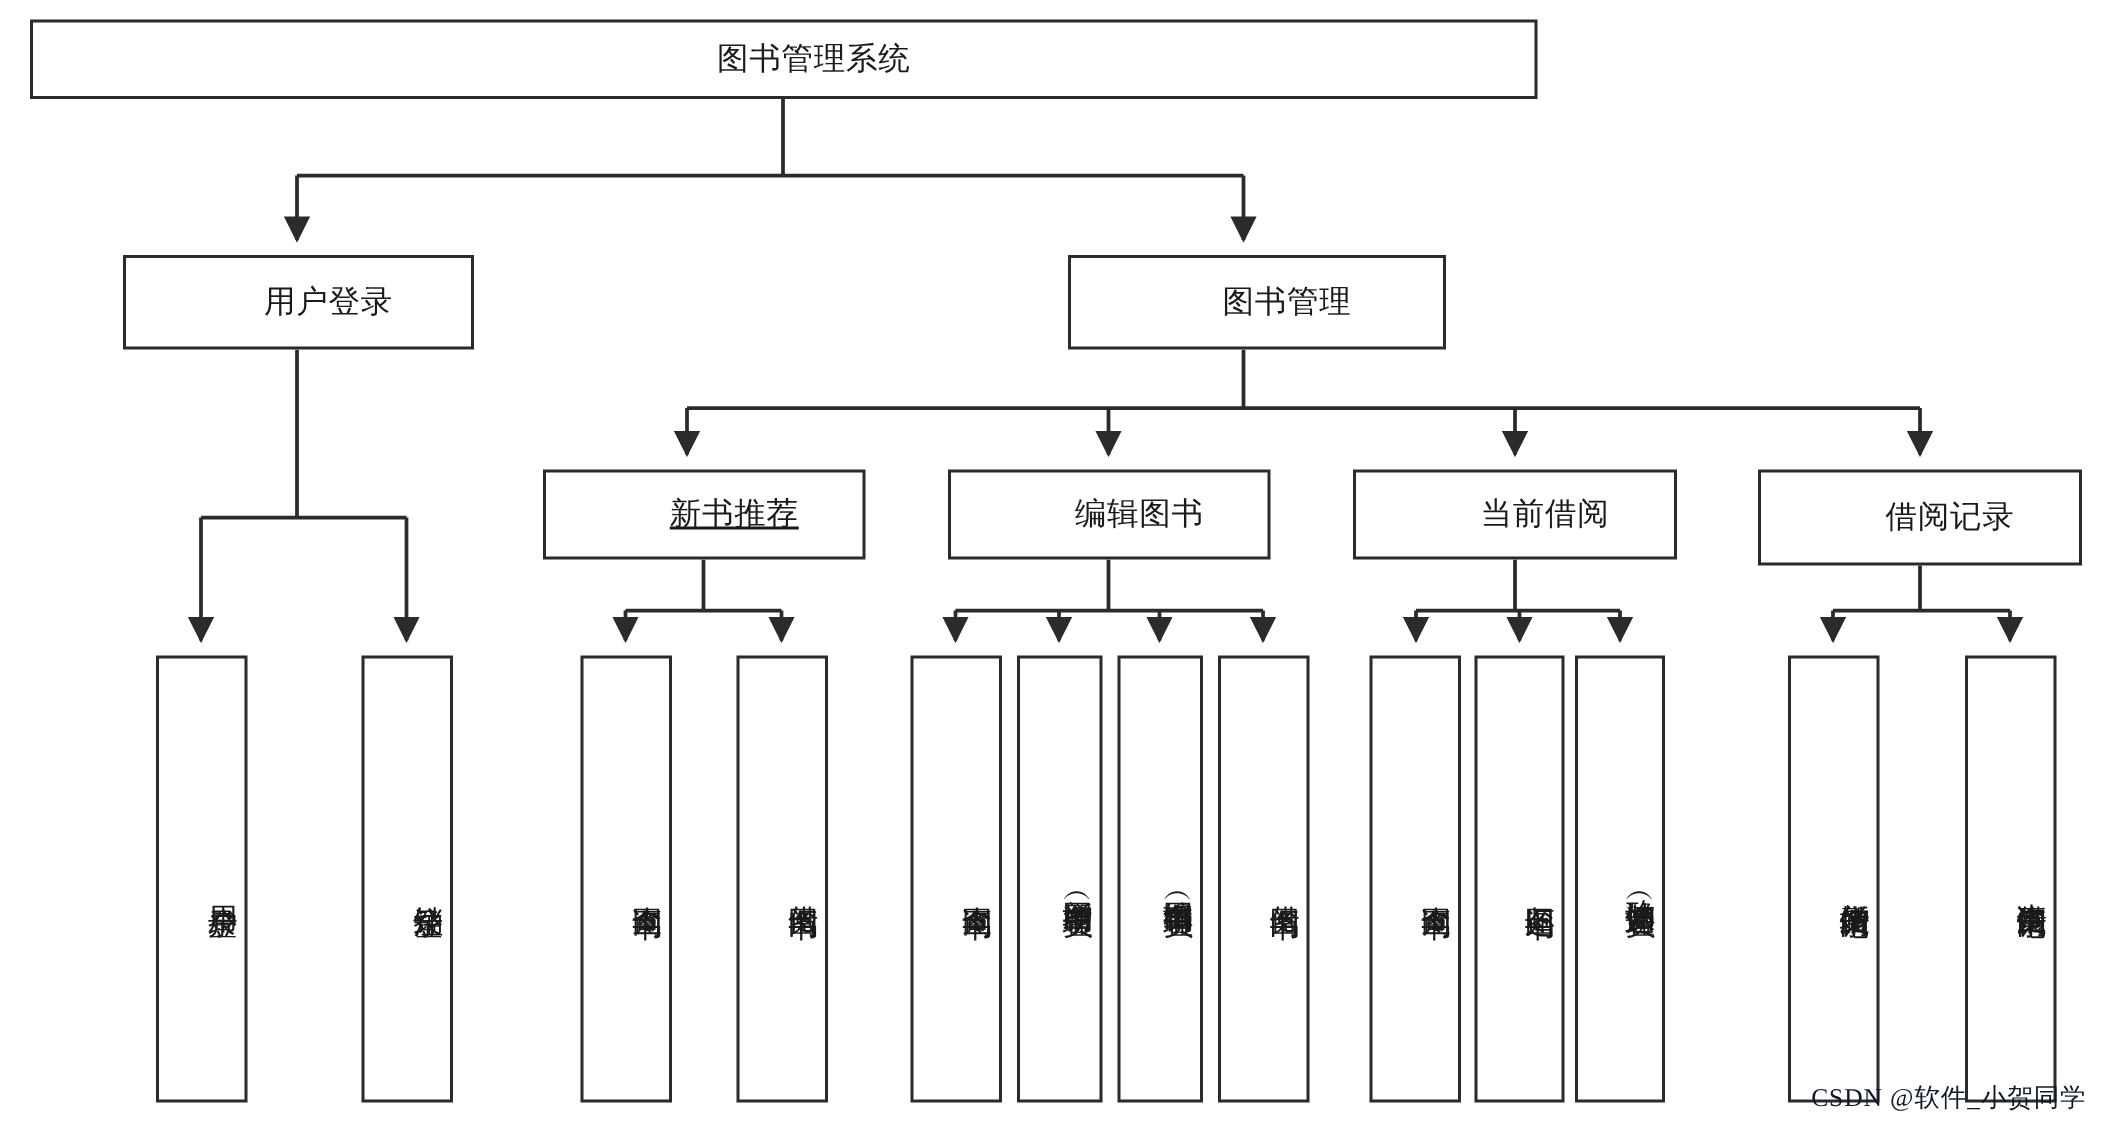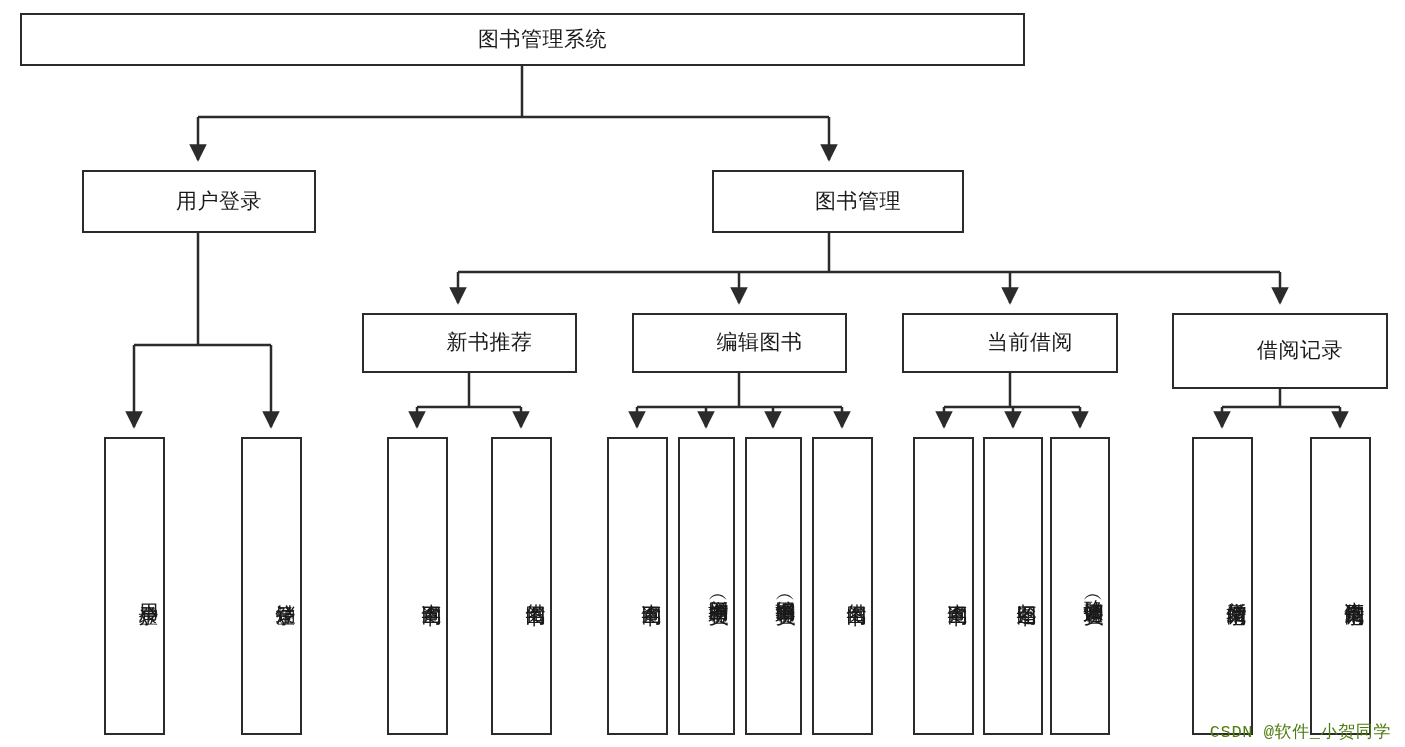--- a/index.html
+++ b/index.html
@@ -49,24 +49,24 @@
     justify-content: center;
     padding-top: 8px;
     white-space: normal;
   }
   .node-v.pad-tall { padding-top: 5px; }
   #watermark {
     position: absolute;
     right: 14px;
     bottom: 4px;
     font-size: 17px;
-    color: #4d7c0f;
+    color: #0f172a;
     letter-spacing: 0.6px;
     white-space: nowrap;
-    font-family: Liberation Mono, monospace;
+    font-family: Liberation Serif, serif;
   }
 </style>
 </head>
 <body>
 
 <div id="canvas">
 
   <svg id="diagram-svg" viewBox="0 0 1405 747" xmlns="http://www.w3.org/2000/svg">
     <defs>
       <marker id="arrow" viewBox="0 0 10 10" refX="9" refY="5" markerWidth="7" markerHeight="7" orient="auto-start-reverse">
@@ -121,30 +121,30 @@
     <span>图书管理系统</span>
   </div>
 
   <div class="node node-h" style="left:82px; top:170px; width:234px; height:63px;">
     <span>用户登录</span>
   </div>
   <div class="node node-h" style="left:712px; top:170px; width:252px; height:63px;">
     <span>图书管理</span>
   </div>
 
-  <div class="node node-h" style="left:362px; top:313px; width:215px; height:60px;">
+  <div class="node node-h" style="left:362px; top:313px; width:215px; height:60px;text-decoration:underline;">
     <span>新书推荐</span>
   </div>
   <div class="node node-h" style="left:632px; top:313px; width:215px; height:60px;">
     <span>编辑图书</span>
   </div>
   <div class="node node-h" style="left:902px; top:313px; width:216px; height:60px;">
     <span>当前借阅</span>
   </div>
-  <div class="node node-h" style="left:1172px; top:313px; width:216px; height:76px;">
+  <div class="node node-h" style="left:1172px; top:313px; width:216px; height:64px;">
     <span>借阅记录</span>
   </div>
 
   <div class="node node-v" style="left:104px; top:437px; width:61px; height:298px;">
     <span>用户登录</span>
   </div>
   <div class="node node-v" style="left:241px; top:437px; width:61px; height:298px;">
     <span>注销登录</span>
   </div>
 

